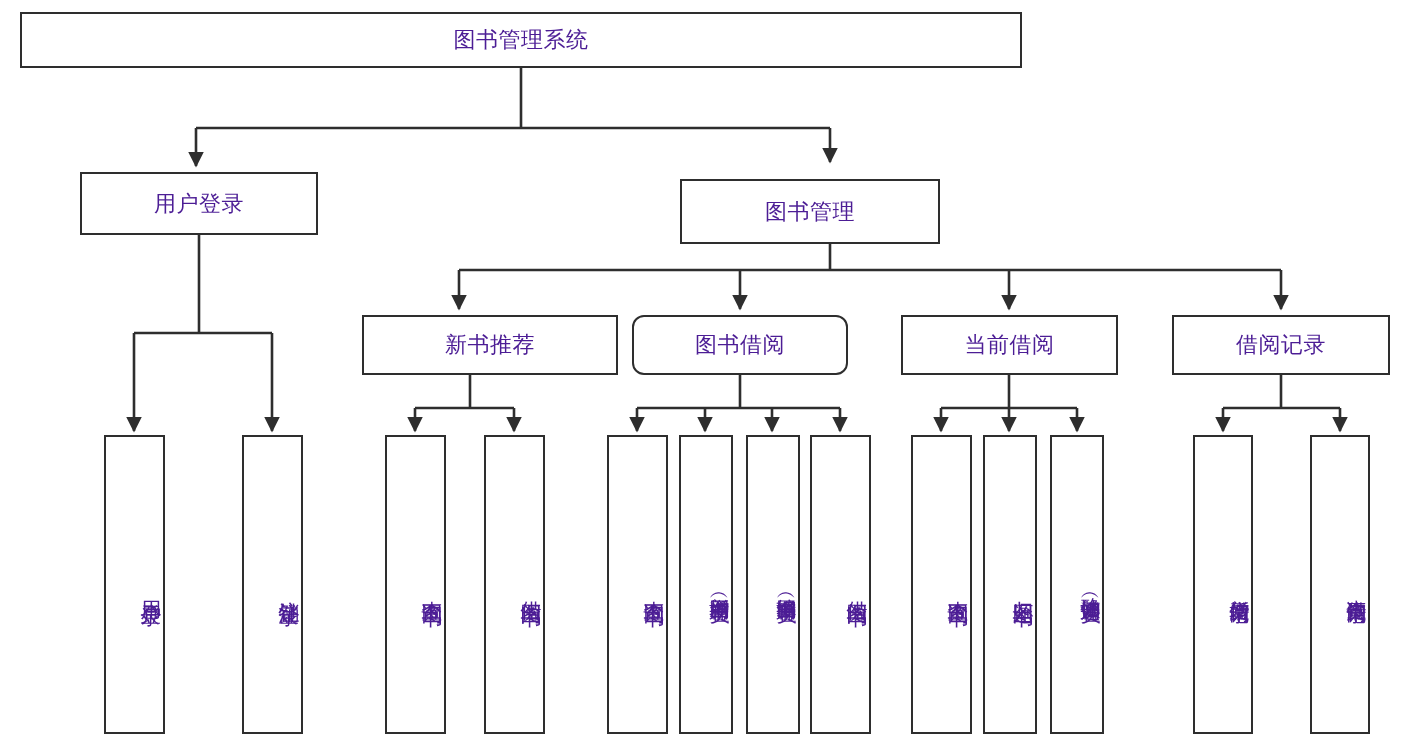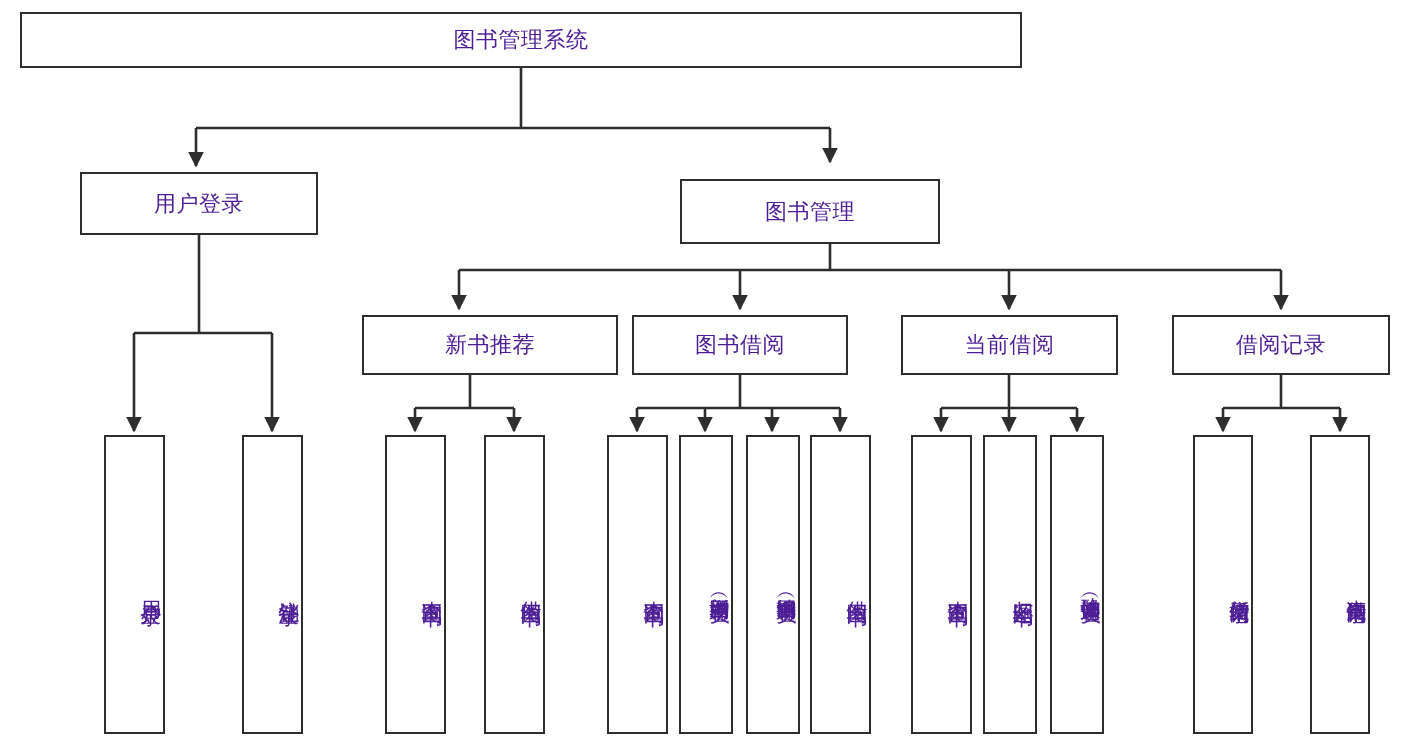--- a/index.html
+++ b/index.html
@@ -121,21 +121,21 @@
       <path d="M 1340 408 L 1340 431" marker-end="url(#arrow)"></path>
     </g>
   </svg>
 
   <div class="node h" style="left:20px; top:12px; width:1002px; height:56px;">图书管理系统</div>
 
   <div class="node h" style="left:80px; top:172px; width:238px; height:63px;">用户登录</div>
   <div class="node h" style="left:680px; top:168px; width:260px; height:65px;margin-top:11px;">图书管理</div>
 
   <div class="node h" style="left:362px; top:315px; width:256px; height:60px;">新书推荐</div>
-  <div class="node h" style="left:632px; top:315px; width:216px; height:60px;">图书借阅</div>
+  <div class="node h" style="left:632px; top:315px; width:216px; height:60px;border-radius:12px;">图书借阅</div>
   <div class="node h" style="left:901px; top:315px; width:217px; height:60px;">当前借阅</div>
   <div class="node h" style="left:1172px; top:315px; width:218px; height:60px;">借阅记录</div>
 
   <div class="node v" style="left:104px; top:435px; width:61px; height:299px;">用户登录</div>
   <div class="node v" style="left:242px; top:435px; width:61px; height:299px;">注销登录</div>
 
   <div class="node v" style="left:385px; top:435px; width:61px; height:299px;">查询图书</div>
   <div class="node v" style="left:484px; top:435px; width:61px; height:299px;">借阅图书</div>
 
   <div class="node v" style="left:607px; top:435px; width:61px; height:299px;">查询图书</div>

